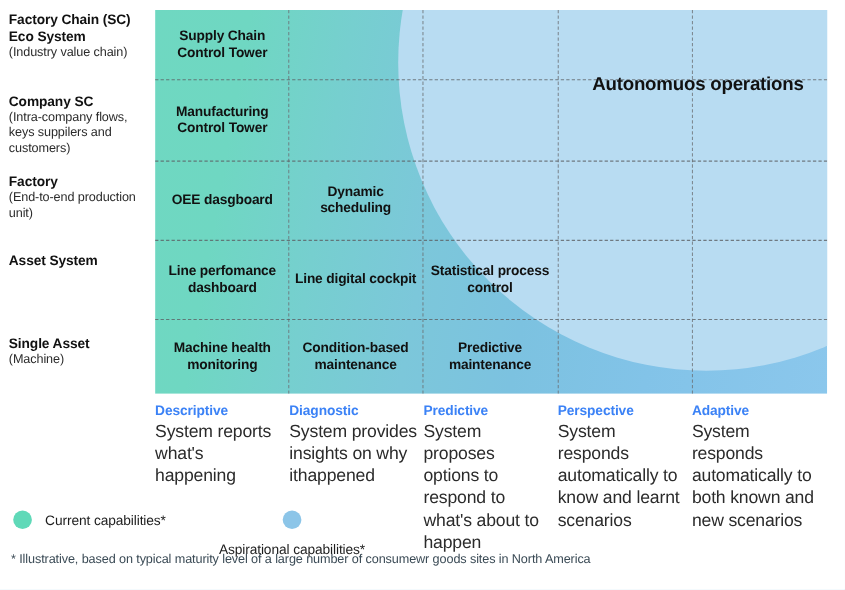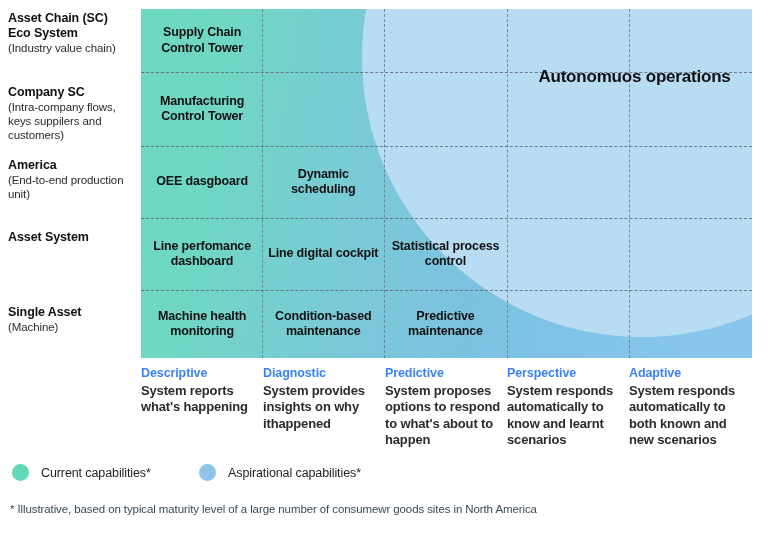--- a/index.html
+++ b/index.html
@@ -163,22 +163,22 @@
     width: 118px;
   }
   .col-header .ch-title {
     font-size: 12.5px;
     font-weight: bold;
     line-height: 1.2;
     color: #3b82f6;
     letter-spacing: -0.1px;
   }
   .col-header .ch-sub {
-    font-size: 13px;
-    font-weight: bold;
+    font-size: 16px;
+    font-weight: normal;
     line-height: 1.26;
     color: #2b2b2b;
     margin-top: 2px;
     letter-spacing: -0.15px;
   }
 
   
   #legend {
     position: absolute;
     left: 12px;
@@ -189,21 +189,21 @@
   .legend-item {
     position: absolute;
     top: 0;
     display: flex;
     align-items: center;
     gap: 12px;
     white-space: nowrap;
     text-align: center;
   }
   .legend-item.li0 { left: 0px; }
-  .legend-item.li1 { left: 187px; }
+  .legend-item.li1 { left: 187px; flex-direction: column; }
   .legend-dot {
     width: 17px;
     height: 17px;
     border-radius: 50%;
     flex: 0 0 auto;
   }
   .legend-text {
     font-size: 12.5px;
     color: #1d1d1d;
     letter-spacing: -0.1px;
@@ -222,31 +222,31 @@
   }
 </style>
 </head>
 <body>
 
 <div id="matrix-figure">
 
   <div id="row-label-column">
 
     <div class="row-label r0">
-      <div class="rl-title">Asset Chain (SC) Eco System</div>
+      <div class="rl-title">Factory Chain (SC) Eco System</div>
       <div class="rl-sub">(Industry value chain)</div>
     </div>
 
     <div class="row-label r1">
       <div class="rl-title">Company SC</div>
       <div class="rl-sub">(Intra-company flows, keys suppilers and customers)</div>
     </div>
 
     <div class="row-label r2">
-      <div class="rl-title">America</div>
+      <div class="rl-title">Factory</div>
       <div class="rl-sub">(End-to-end production unit)</div>
     </div>
 
     <div class="row-label r3">
       <div class="rl-title">Asset System</div>
     </div>
 
     <div class="row-label r4">
       <div class="rl-title">Single Asset</div>
       <div class="rl-sub">(Machine)</div>

